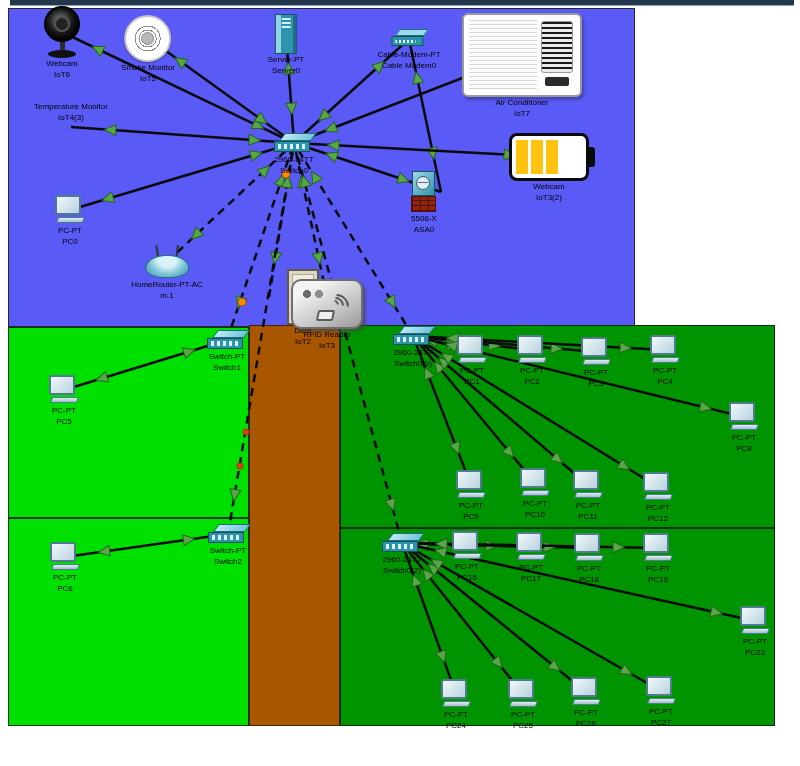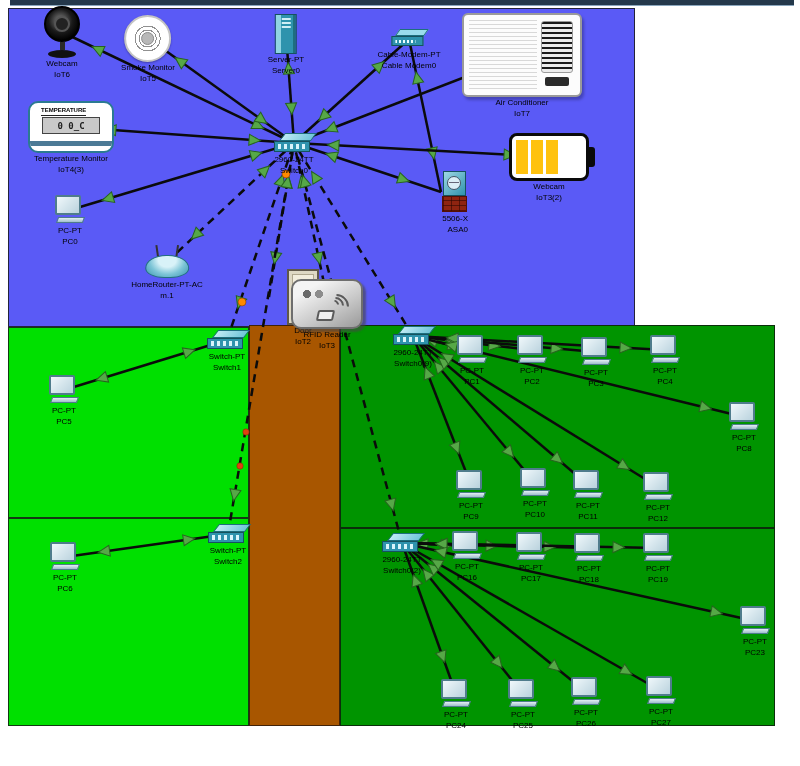--- a/index.html
+++ b/index.html
@@ -281,25 +281,20 @@
       <div class="device" style="left: 522px; top: 13px;">
         <div class="icon icon-ac">
           <div class="ac-lines"></div>
           <div class="ac-grill"></div>
           <div class="ac-btn"></div>
         </div>
         <div class="lbl">Air Conditioner</div>
         <div class="lbl">IoT7</div>
       </div>
       <div class="device" style="left: 71px; top: 101px;">
-        <div class="icon icon-tempmon">
-          <div class="tm-h">TEMPERATURE</div>
-          <div class="tm-lcd">0 0_C</div>
-          <div class="tm-band"></div>
-        </div>
         <div class="lbl">Temperature Monitor</div>
         <div class="lbl">IoT4(3)</div>
       </div>
       <div class="device" style="left: 549px; top: 133px;">
         <div class="icon icon-battery">
           <div class="bat-bars"></div>
           <div class="bat-tip"></div>
         </div>
         <div class="lbl">Webcam</div>
         <div class="lbl">IoT3(2)</div>
@@ -323,21 +318,21 @@
       </div>
       <div class="device" style="left: 294px; top: 132px;">
         <div class="icon icon-switch">
           <div class="sw-top"></div>
           <div class="sw-body"></div>
           <div class="sw-ports"></div>
         </div>
         <div class="lbl">2960-24TT</div>
         <div class="lbl">Switch0</div>
       </div>
-      <div class="device" style="left: 455px; top: 171px; align-items: flex-end;">
+      <div class="device" style="left: 424px; top: 171px;">
         <div class="icon icon-asa">
           <div class="asa-top"></div>
           <div class="asa-globe"></div>
           <div class="asa-base"></div>
         </div>
         <div class="lbl">5506-X</div>
         <div class="lbl">ASA0</div>
       </div>
       <div class="device" style="left: 285px; top: 269px; padding-left: 36px;">
         <div class="icon icon-door">

